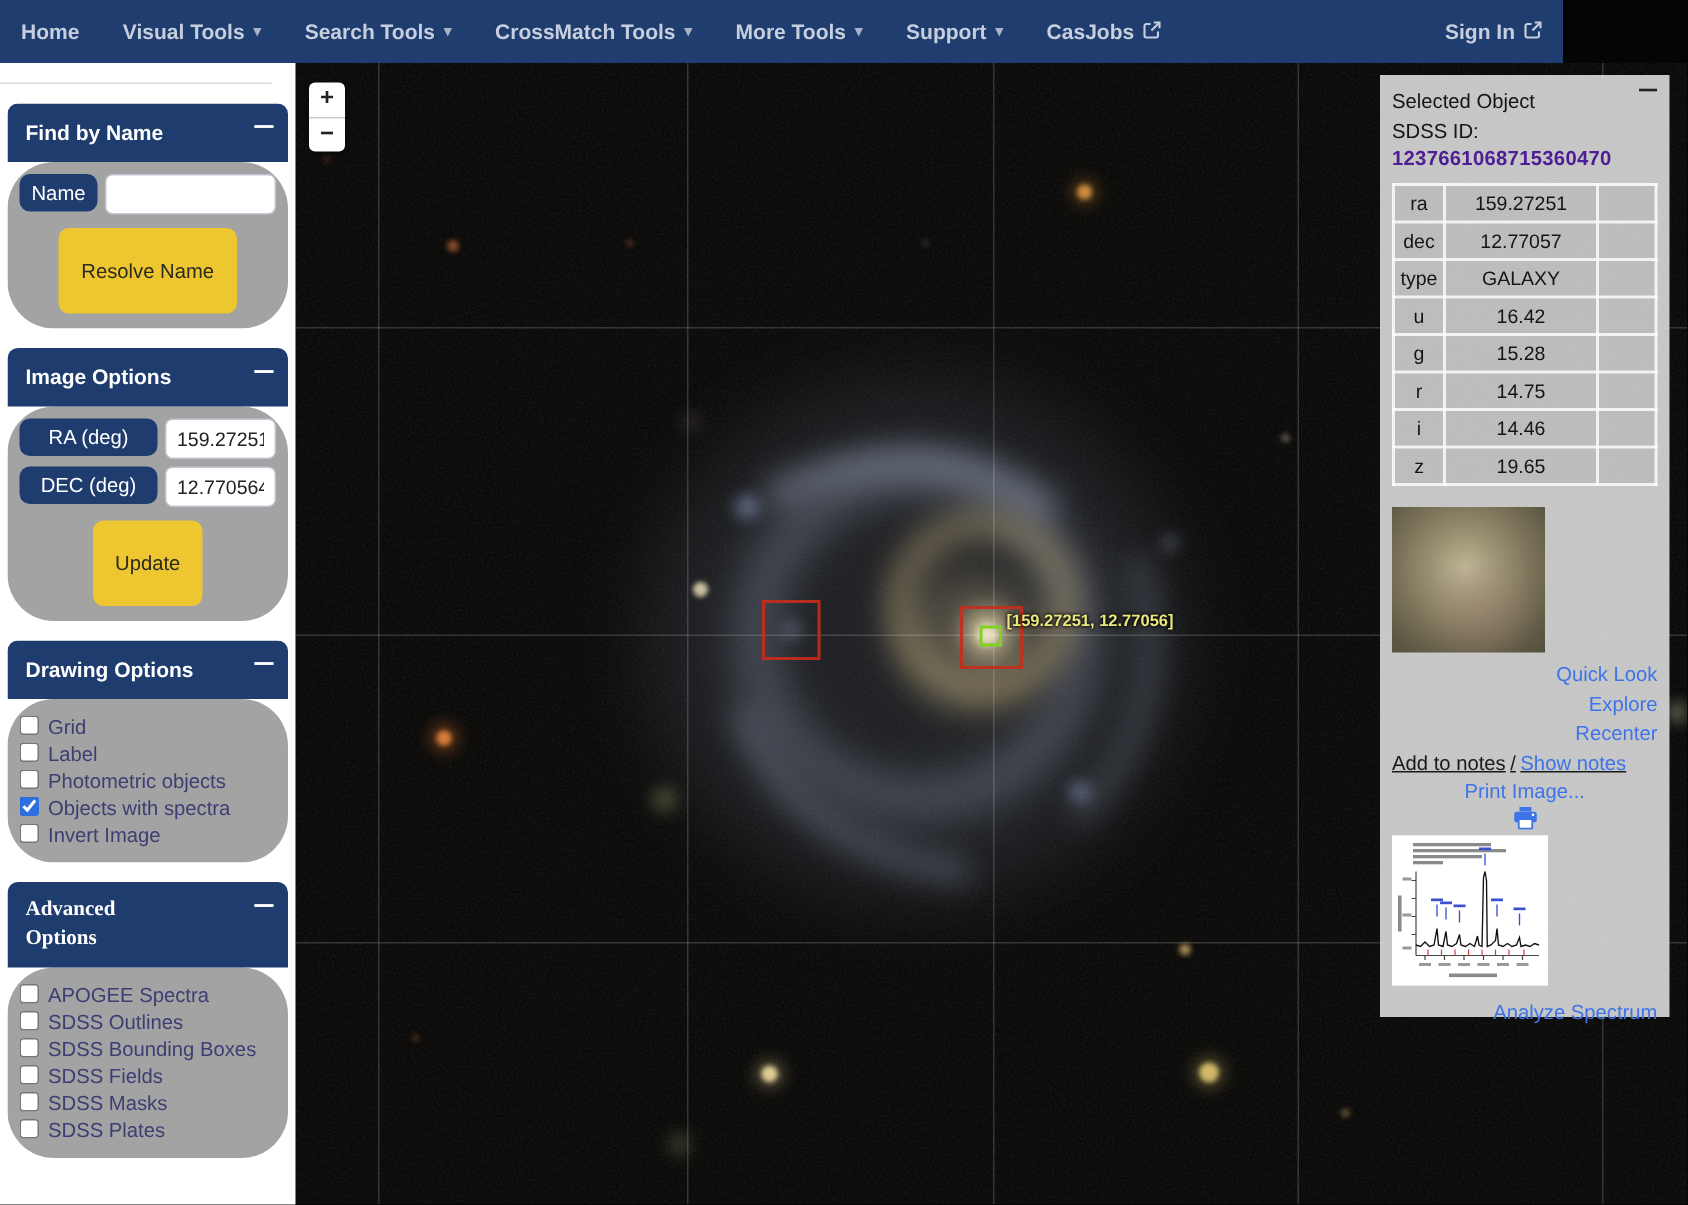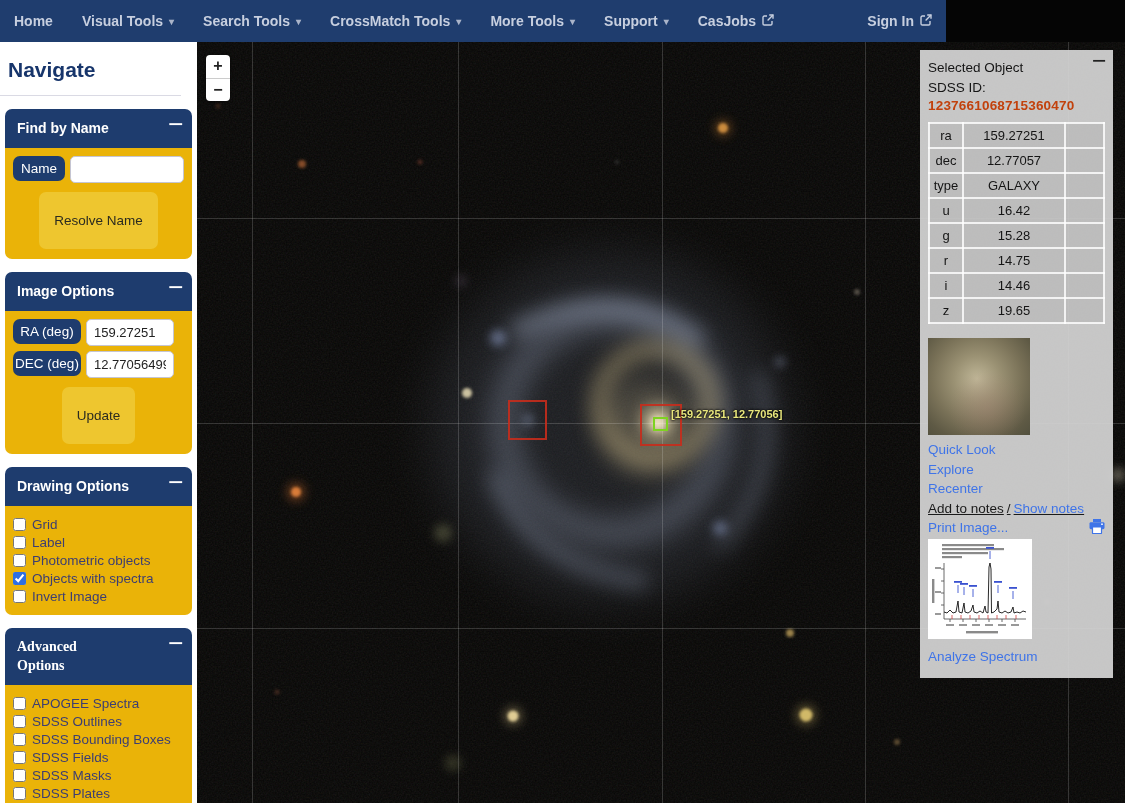--- a/index.html
+++ b/index.html
@@ -1,50 +1,50 @@
 <!DOCTYPE html>
 <html><head>
 <meta charset="utf-8">
 <title>Navigate</title>
 <style>
   * { box-sizing: border-box; }
   html,body { margin:0; padding:0; width:1125px; height:803px; overflow:hidden;
     font-family:"Liberation Sans", sans-serif; background:#050505; }
 
   
-  .navbar { position:absolute; left:0; top:0; width:946px; height:42px;
+  .navbar { position:absolute; left:0; top:0; width:1042px; height:42px;
     background:#1f3d6e; z-index:10; display:flex; align-items:center; padding:0 14px;justify-content:flex-end; }
   .nav-item { color:#c7cfdf; font-size:14px; font-weight:600; margin-right:29px;
     display:flex; align-items:center; gap:6px; text-decoration:none; cursor:pointer; white-space:nowrap; }
   .caret { font-size:10px; color:#aab4c9; }
   .nav-spacer { flex:1; }
   .ext-ic { display:inline-block; }
 
   
   .side { position:absolute; left:0; top:42px; width:197px; bottom:0; background:#ffffff; z-index:5; }
   .nav-title { margin:16px 0 0 8px; font-size:21px; font-weight:700; color:#17356b; }
   .side hr { margin:13px 16px 0 0; border:0; border-top:1px solid #dadae4; }
   .panel { margin:13px 5px 0 5px; border-radius:7px; overflow:hidden; font-size:13.5px; }
   .p-head { background:#1e3c6e; color:#fff; font-weight:600; font-size:14px;
     padding:10px 34px 10px 12px; position:relative; cursor:pointer; line-height:1.35; }
   .p-ico { position:absolute; right:11px; top:5px; font-size:17px; font-weight:800;
     transform:scaleX(1.5); transform-origin:center; color:#fff; }
-  .p-body { background:#eab308; padding:8px; }
+  .p-body { background:#a3a3a3; padding:8px;border-radius:31px; }
   .row { display:flex; gap:5px; align-items:flex-start; }
   .chip { background:#1e3c6e; color:#fff; border-radius:7px; padding:4px 8px;
     font-size:13.5px; text-align:center; line-height:1.3; }
-  .chip.fixed { width:68px; flex:none; padding:4px 2px; }
+  .chip.fixed { width:92px; flex:none; padding:4px 2px; }
   .tin { width:88px; height:27px; border:1px solid #c5c5d2; border-radius:5px;
     font-size:13px; padding:0 7px; font-family:"Liberation Sans",sans-serif; color:#222; min-width:0; }
   .tin.namefield { flex:1; }
   .ybtn { background:#eec62f; color:#2b2b20; border:none; border-radius:7px;
     padding:21px 15px; font-size:13.5px; display:block; margin:9px auto 2px;
     font-family:"Liberation Sans",sans-serif; cursor:pointer; }
   .io-row { margin-bottom:5px; }
-  .cbl { display:flex; align-items:center; gap:6px; color:#3d3e72; margin:3px 0; cursor:pointer; }
+  .cbl { display:flex; gap:6px; color:#3d3e72; margin:3px 0; cursor:pointer; }
   .cbl input { width:13px; height:13px; margin:0; accent-color:#2e6fdf; flex:none; }
   .adv-label { display:inline-block; width:96px;font-family:Liberation Serif, serif; }
 
   
   .sky { position:absolute; left:197px; top:42px; width:928px; height:761px;
     background:#060605; z-index:1; overflow:hidden; cursor:crosshair; }
   .sky svg.base { position:absolute; left:0; top:0; }
   .zoomctl { position:absolute; left:9px; top:13px; width:24px; height:46px;
     background:#fff; border-radius:4px; box-shadow:0 1px 3px rgba(0,0,0,.5);
     display:flex; flex-direction:column; z-index:3; }
@@ -55,37 +55,37 @@
   .gbox { position:absolute; border:2px solid #7ed321; z-index:3; cursor:pointer; }
   .coord { position:absolute; color:#e9e77d; font-size:11px; font-weight:700;
     white-space:nowrap; z-index:3; text-shadow:0 0 3px #000, 0 0 2px #000; }
 
   
   .obj { position:absolute; left:920px; top:50px; width:193px; height:628px;
     background:rgba(213,213,213,0.93); z-index:6; padding:8px; font-size:13px; color:#151515; }
   .obj .mini { position:absolute; right:10px; top:2px; font-size:16px; font-weight:800;
     transform:scaleX(1.5); color:#222; cursor:pointer; }
   .obj .ttl { font-weight:400; font-size:13.5px; line-height:1.45; }
-  .obj .idv { color:#c2410c; font-weight:700; font-size:13.5px; line-height:1.4;
+  .obj .idv { color:#4c1d95; font-weight:700; font-size:13.5px; line-height:1.4;
     letter-spacing:0.2px; cursor:pointer; }
   .otab { border-collapse:collapse; width:100%; margin-top:6px; }
   .otab td { border:2px solid rgba(255,255,255,0.8); background:rgba(110,110,110,0.10);
     text-align:center; padding:4px 2px; font-size:13px; height:24px; }
   .otab td.c1 { width:34px; }
   .otab td.c3 { width:39px; }
   .thumb { width:102px; height:97px; margin-top:14px; cursor:pointer;
     background:
       radial-gradient(circle at 58% 72%, rgba(168,128,118,0.30) 0%, rgba(168,128,118,0) 42%),
       radial-gradient(circle at 48% 42%, #bfb697 0%, #9a9173 30%, #7a7258 58%, #5f5a45 82%, #52503e 100%); }
   .lnk { color:#3f74e8; font-size:13.5px; line-height:19.5px; cursor:pointer; display:block;
-    text-decoration:none; }
+    text-decoration:none;text-align:right; }
   .links { margin-top:5px; }
   .noterow { font-size:13.5px; line-height:19.5px; color:#1a1a1a;text-decoration:underline; }
   .noterow .sep { margin:0 3px; }
-  .printrow { display:flex; justify-content:space-between; align-items:center; }
+  .printrow { display:flex; justify-content:space-between; align-items:center;flex-direction:column; }
   .spec { width:104px; height:100px; margin-top:1px; background:#fff; display:block; cursor:pointer; }
   .analyze { margin-top:8px; }
 </style>
 </head>
 <body>
 
 <div class="navbar">
   <a class="nav-item">
       <span>Home</span>
     </a>
@@ -215,21 +215,20 @@
     <div>−</div>
   </div>
 
   <div class="obox" style="left:311px; top:358px; width:39px; height:40px;"></div>
   <div class="obox" style="left:443px; top:362px; width:42px; height:42px;"></div>
   <div class="gbox" style="left:456px; top:375px; width:15px; height:14px;"></div>
   <div class="coord" style="left:474px; top:366px;">[159.27251, 12.77056]</div>
 </div>
 
 <div class="side">
-  <div class="nav-title">Navigate</div>
   <hr>
 
   <div class="panel">
     <div class="p-head">
       <span>Find by Name</span>
       <span class="p-ico">−</span>
     </div>
     <div class="p-body">
       <div class="row">
         <span class="chip">Name</span>

